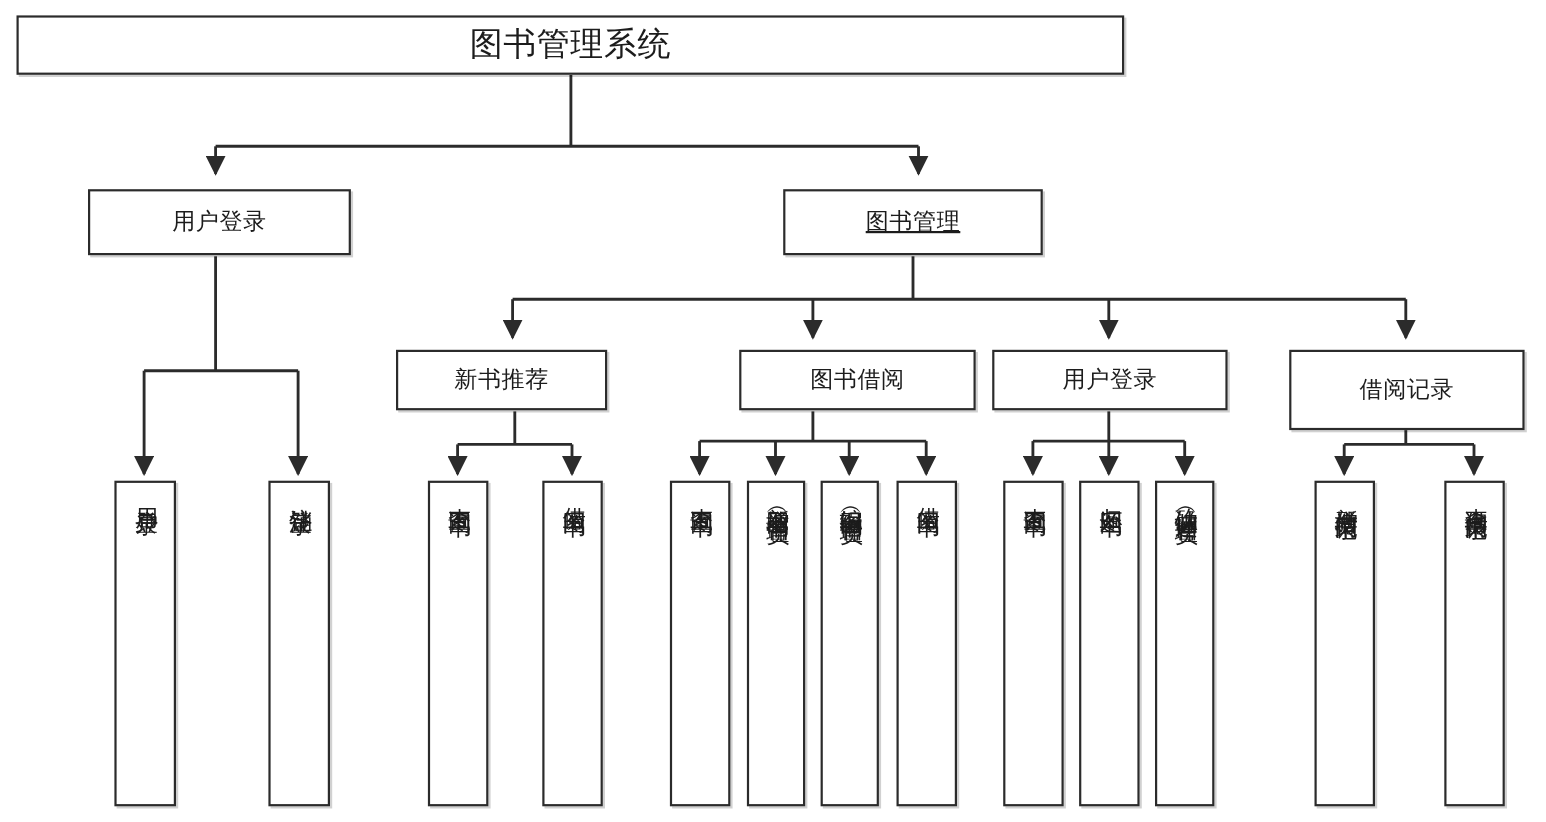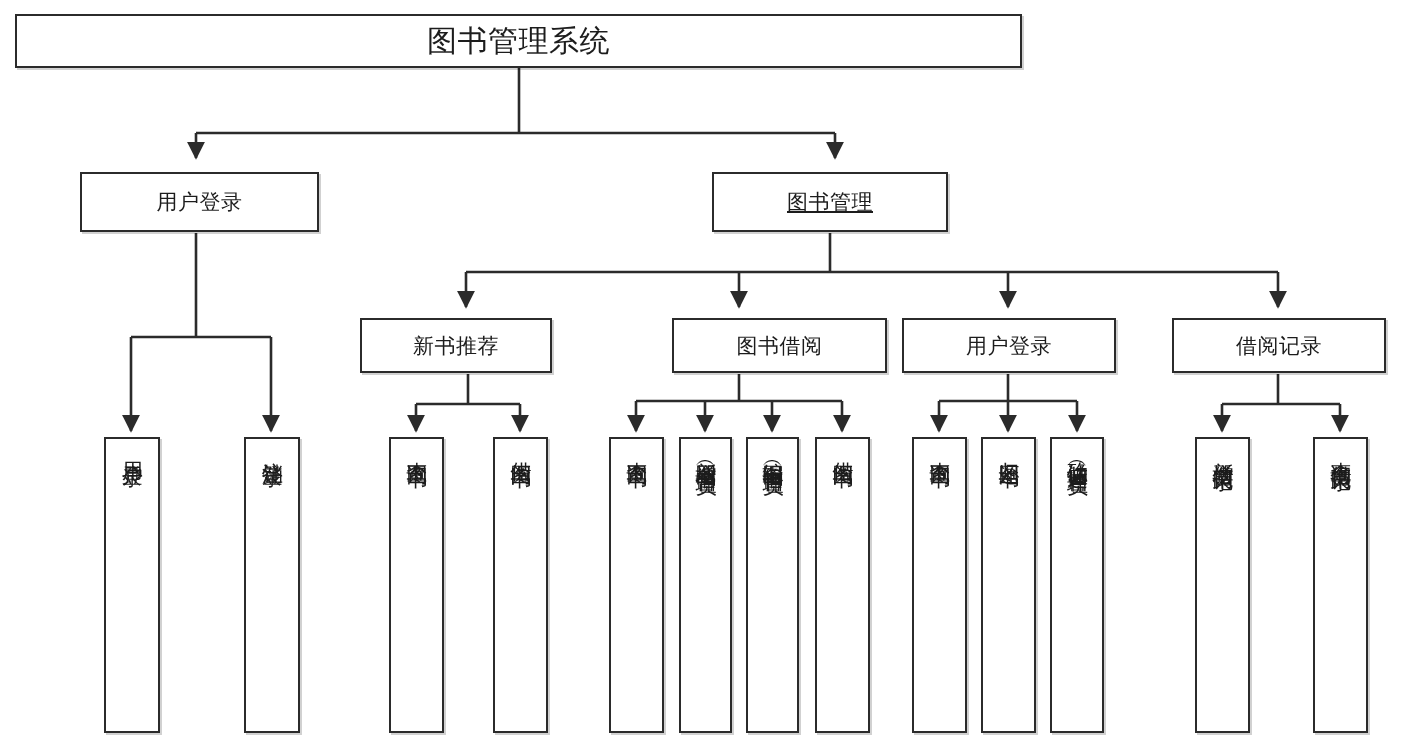--- a/index.html
+++ b/index.html
@@ -141,21 +141,21 @@
   </div>
 
   <div class="node horiz" style="left:632px; top:318px; width:215px; height:55px;margin-left:40px;">
     <span>图书借阅</span>
   </div>
 
   <div class="node horiz" style="left:902px; top:318px; width:214px; height:55px;">
     <span>用户登录</span>
   </div>
 
-  <div class="node horiz" style="left:1172px; top:318px; width:214px; height:55px;">
+  <div class="node horiz" style="left:1172px; top:318px; width:214px; height:73px;">
     <span>借阅记录</span>
   </div>
 
   <div class="node vert" style="left:104px; top:437px; width:56px; height:296px;">
     <span class="vert-label">用户登录</span>
   </div>
 
   <div class="node vert" style="left:244px; top:437px; width:56px; height:296px;">
     <span class="vert-label">注销登录</span>
   </div>

